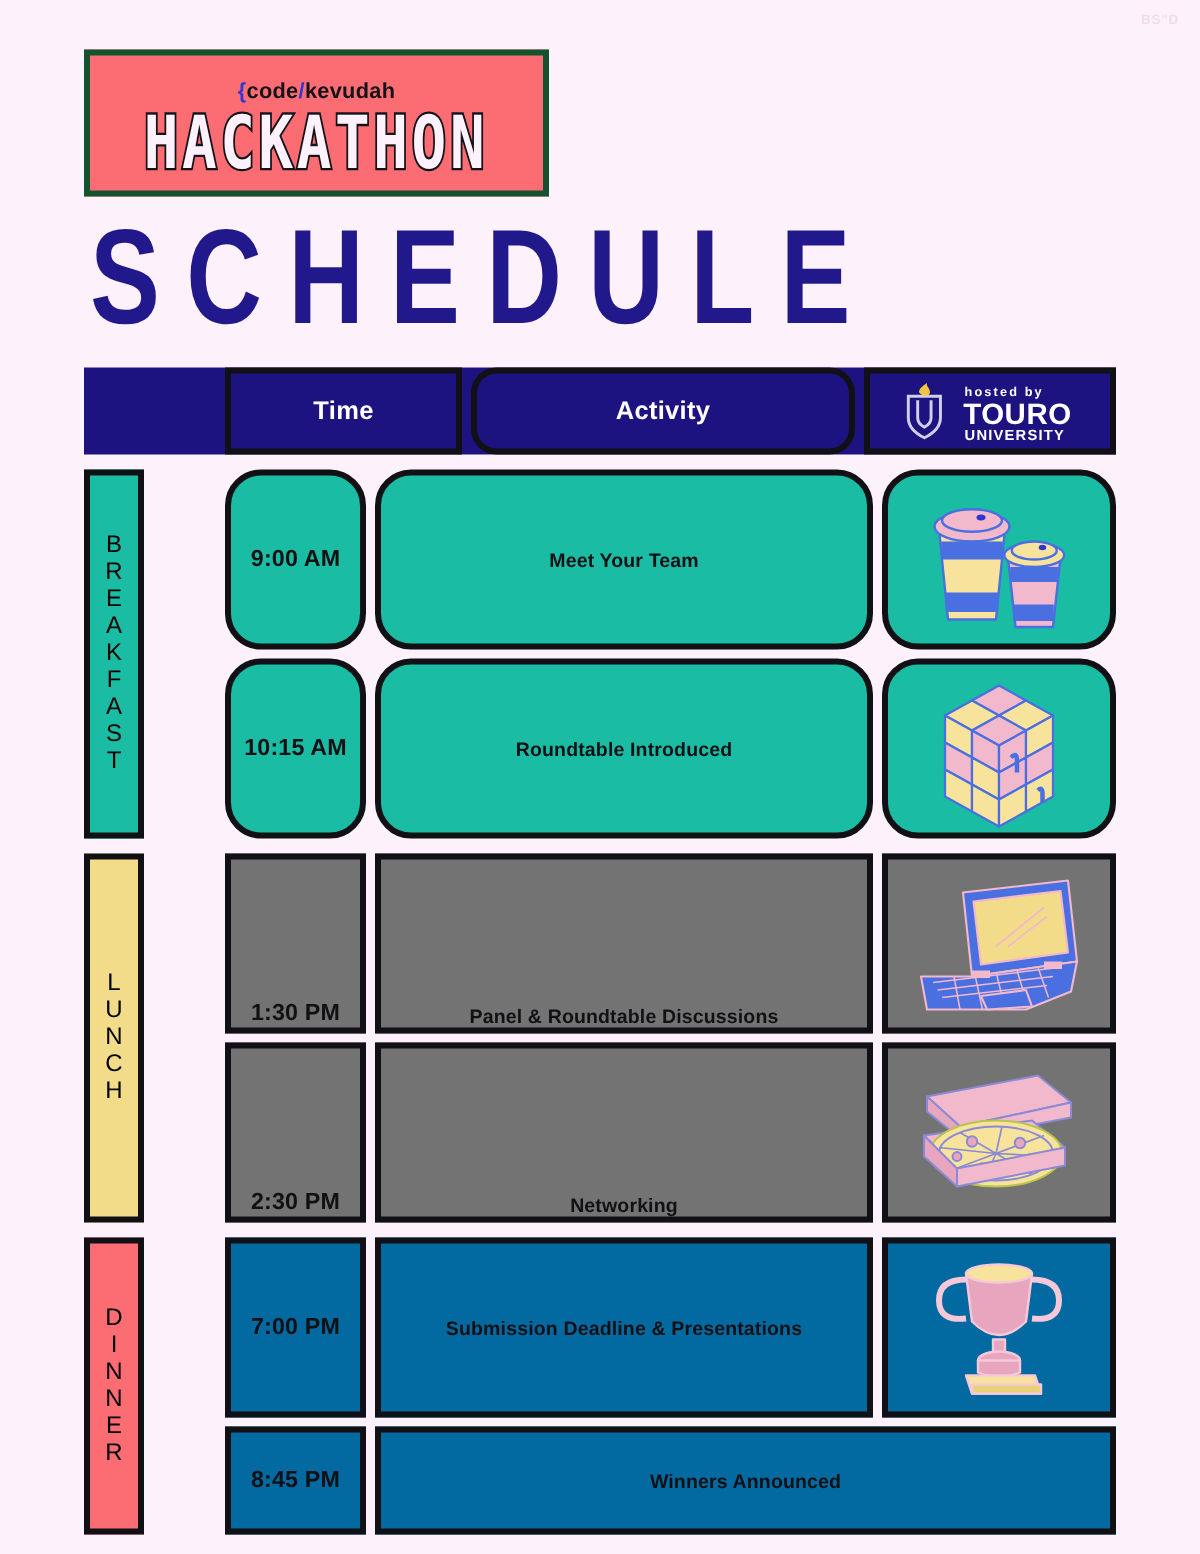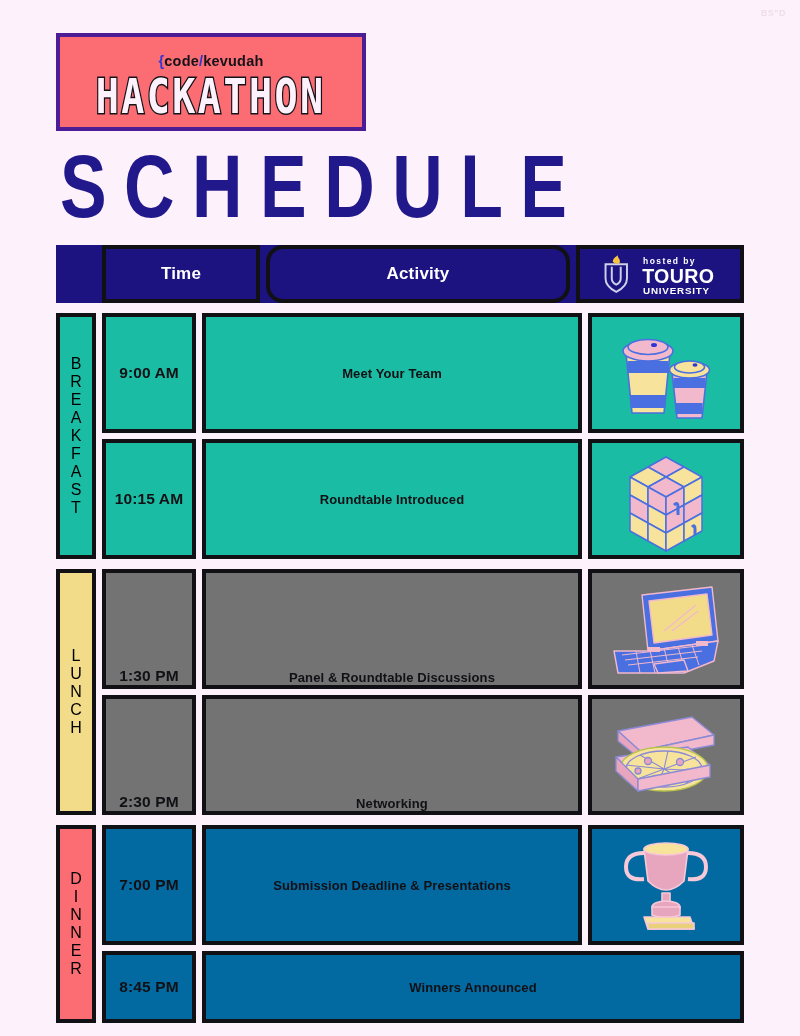--- a/index.html
+++ b/index.html
@@ -25,21 +25,21 @@
   }
 
   
   .logo-wrap {
     position: absolute;
     left: 56px;
     top: 33px;
     width: 310px;
     height: 98px;
     background: #FB6D72;
-    border: 4px solid #4c1d95;
+    border: 4px solid #14532d;
     display: flex;
     flex-direction: column;
     align-items: center;
     justify-content: center;
     padding-top: 4px;
   }
   .logo-kicker {
     font-size: 14.5px;
     font-weight: 700;
     letter-spacing: 0.2px;
@@ -85,20 +85,21 @@
     left: 56px;
     top: 245px;
     width: 688px;
   }
 
   .row {
     display: flex;
     align-items: stretch;
     gap: 6px;
     margin-bottom: 6px;
+    padding-left: 48px;
   }
 
   .cell {
     border: 4px solid #111014;
     display: flex;
     align-items: center;
     justify-content: center;
     text-align: center;
   }
 
@@ -123,21 +124,21 @@
     font-size: 15px;
     font-weight: 700;
     color: #111014;
     letter-spacing: 0.1px;
     padding: 0 8px;
   }
   .c-time .cell-text { font-size: 15.5px; }
   .c-act  .cell-text { font-size: 13px; }
 
   
-  .tint-teal   .cell { background: #1BBCA4; }
+  .tint-teal   .cell { background: #1BBCA4; border-radius: 24px; }
   .tint-yellow .cell { background: #737373; align-items: flex-end; }
   .tint-coral  .cell { background: #0369a1; }
 
   .h-block { margin-bottom: 10px; }
   .meal-block { margin-bottom: 10px; }
 
   
   .r-tall  .cell { height: 120px; }
   .r-short .cell { height: 72px; }
 

